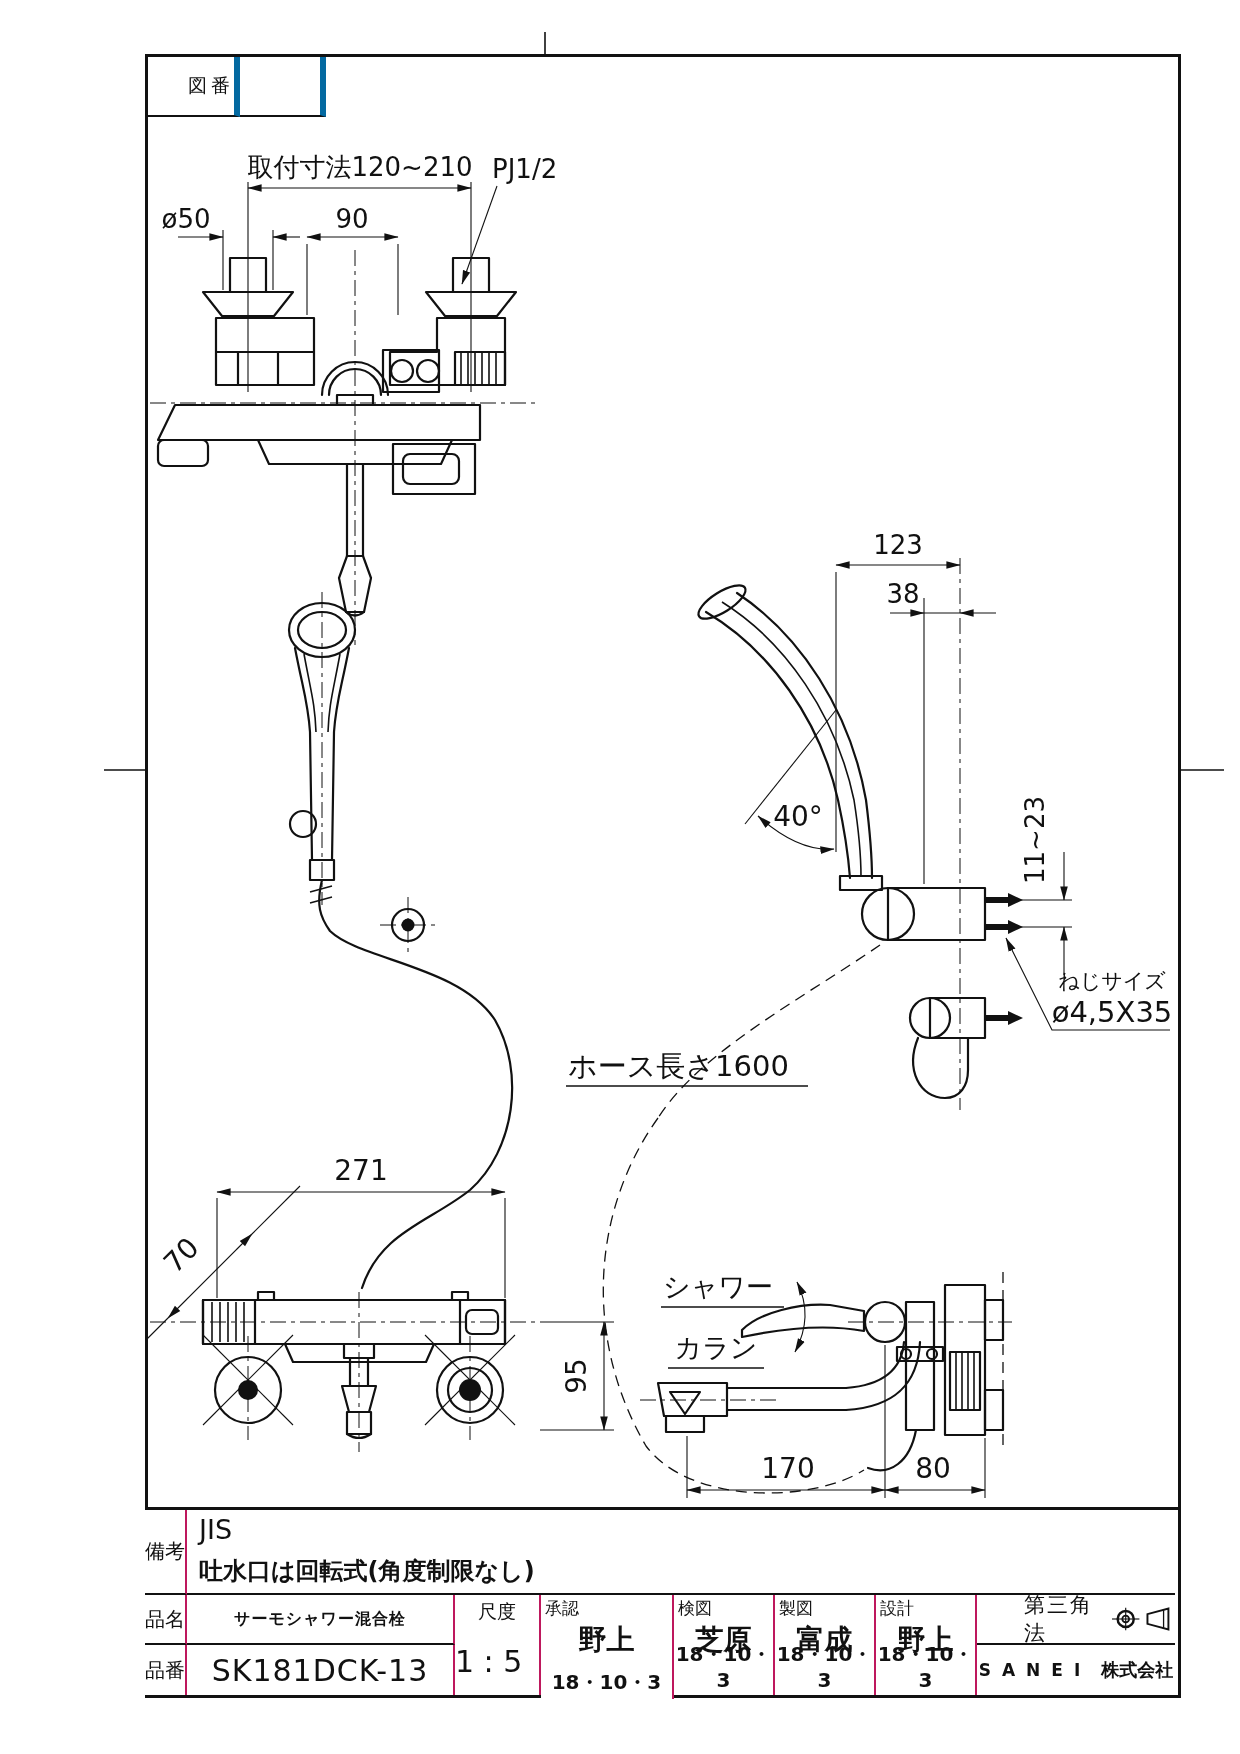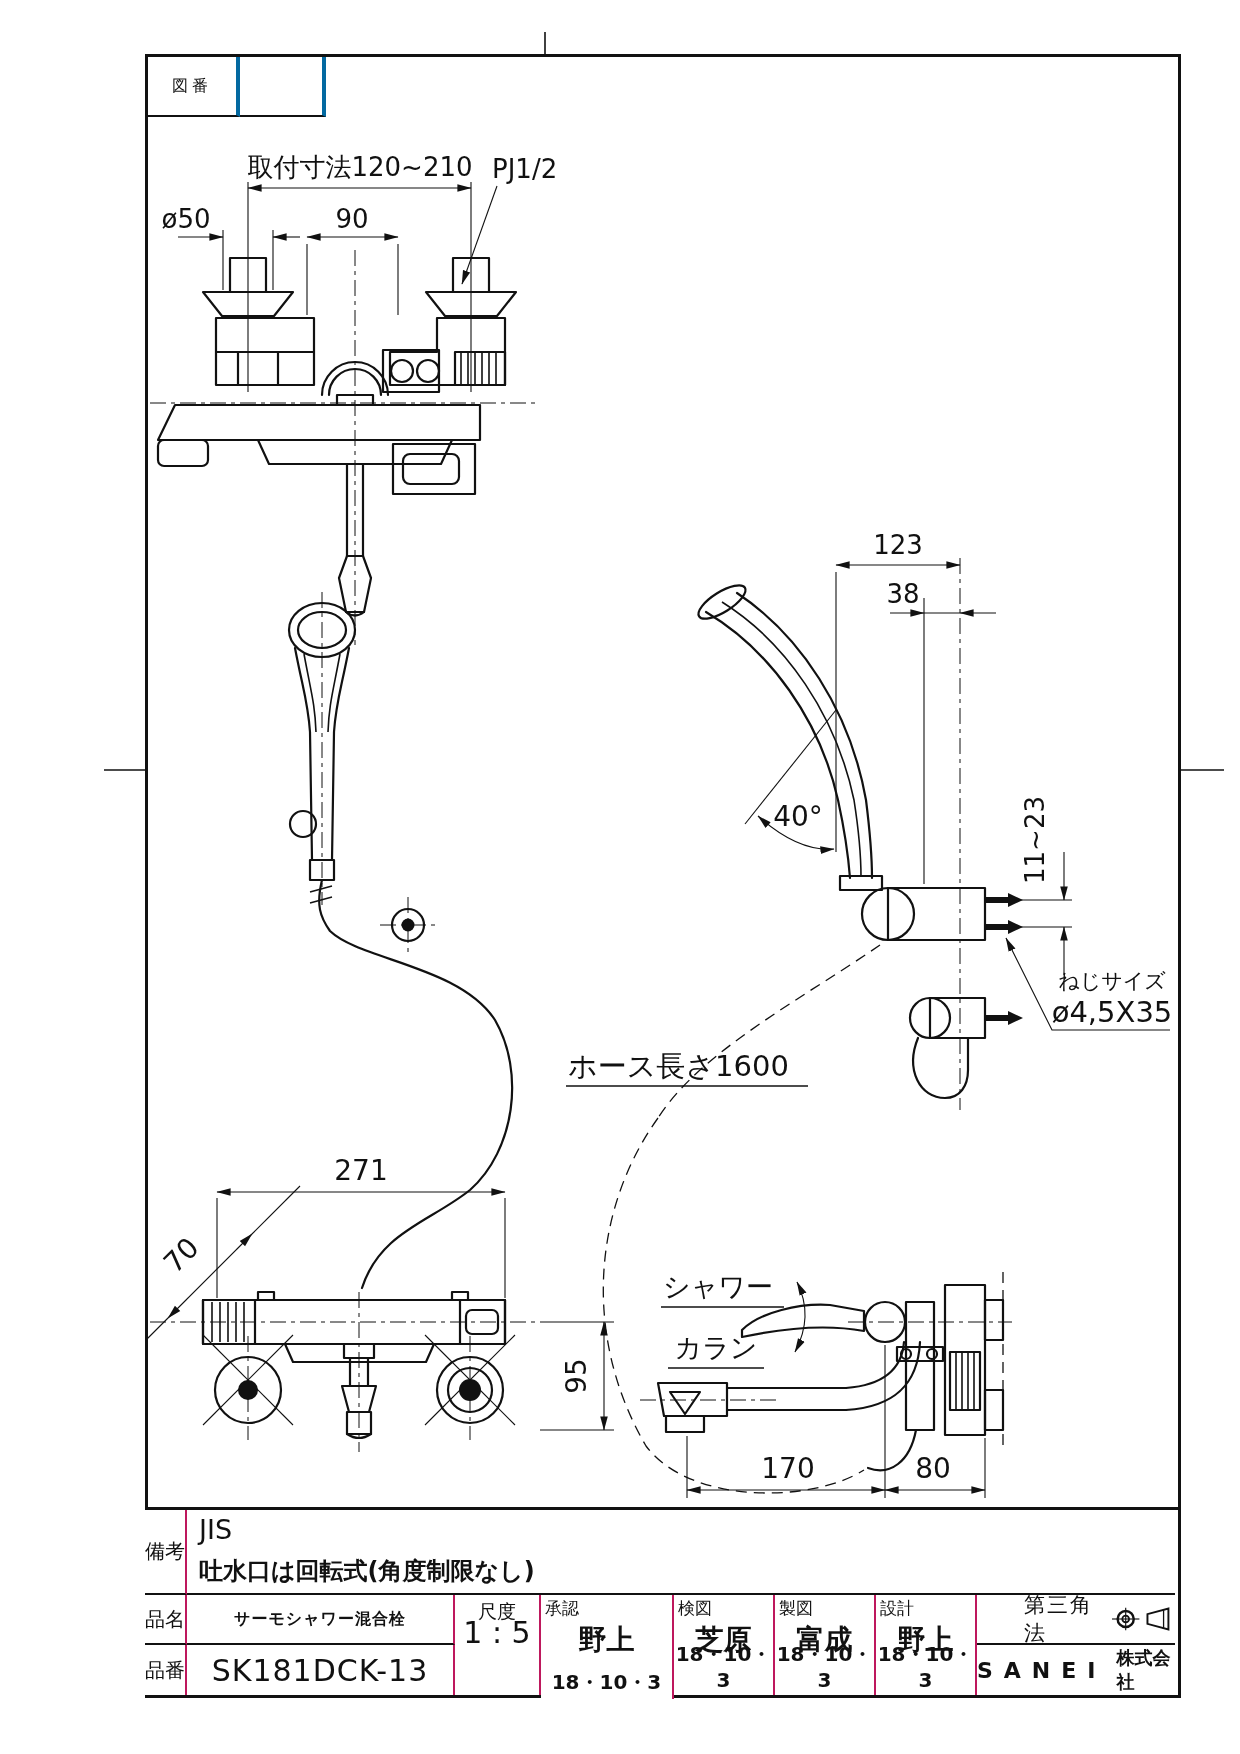--- a/index.html
+++ b/index.html
@@ -4,40 +4,40 @@
 <style>
   html,body{margin:0;padding:0;}
   body{
     position:relative;width:1240px;height:1754px;background:#fff;
     font-family:"DejaVu Sans","Liberation Sans",sans-serif;color:#111;overflow:hidden;
   }
   .abs{position:absolute;box-sizing:border-box;}
   
   #frame{left:145px;top:54px;width:1036px;height:1644px;border:3px solid #111;}
   
-  .zcell{position:absolute;box-sizing:border-box;border-right:4px solid #0369a1;border-bottom:2px solid #111;
-         display:flex;align-items:center;justify-content:center;font-size:16px;letter-spacing:4px;}
+  .zcell{position:absolute;box-sizing:border-box;border-right:6px solid #0369a1;border-bottom:2px solid #111;
+         display:flex;align-items:center;justify-content:flex-end;font-size:19px;letter-spacing:4px;}
   
   #tblock{left:145px;top:1507px;width:1036px;height:188px;border-top:3px solid #111;}
   .tc{position:absolute;box-sizing:border-box;background:#fff;}
   .br{border-right:2px solid #be185d;}
   .bb{border-bottom:2px solid #111;}
   .lblcell{display:flex;align-items:center;justify-content:center;font-size:20px;}
   .valcell{display:flex;align-items:center;justify-content:center;}
   .small-label{position:absolute;left:4px;top:2px;font-size:17px;}
   .appr-name{position:absolute;left:0;right:0;top:26px;text-align:center;font-size:28px;font-weight:600;}
   .appr-date{position:absolute;left:0;right:0;bottom:3px;text-align:center;font-size:20px;font-weight:600;}
   .scale-label{position:absolute;left:0;right:0;top:4px;text-align:center;font-size:19px;}
-  .scale-value{position:absolute;left:0;right:0;top:20px;text-align:center;font-size:30px;}
+  .scale-value{position:absolute;left:0;right:0;top:49px;text-align:left;font-size:30px;}
   .bikou-line1{position:absolute;left:12px;top:4px;font-size:27px;}
   .bikou-line2{position:absolute;left:12px;bottom:6px;font-size:24px;font-weight:700;}
   .proj-wrap{display:flex;align-items:center;justify-content:center;gap:14px;height:100%;padding-left:47px;}
   .proj-label{font-size:21px;letter-spacing:2px;}
   .company-wrap{display:flex;align-items:center;justify-content:center;height:100%;gap:10px;}
-  .company-en{font-size:22px;letter-spacing:11px;font-weight:600;}
+  .company-en{font-size:17px;letter-spacing:11px;font-weight:600;}
   .company-suffix{font-size:18px;font-weight:700;}
   .name-val{font-size:16px;font-weight:700;letter-spacing:1px;text-align:right;}
   .code-val{font-size:30px;letter-spacing:1px;}
   
   .o{fill:none;stroke:#111;stroke-width:2.2;stroke-linejoin:round;stroke-linecap:round;}
   .t{fill:none;stroke:#111;stroke-width:1.1;}
   .t15{fill:none;stroke:#111;stroke-width:1.6;}
   .cl{fill:none;stroke:#111;stroke-width:1;stroke-dasharray:16 5 4 5;}
   .hd{fill:none;stroke:#111;stroke-width:1.3;stroke-dasharray:11 7;}
   .fb{fill:#111;stroke:none;}

